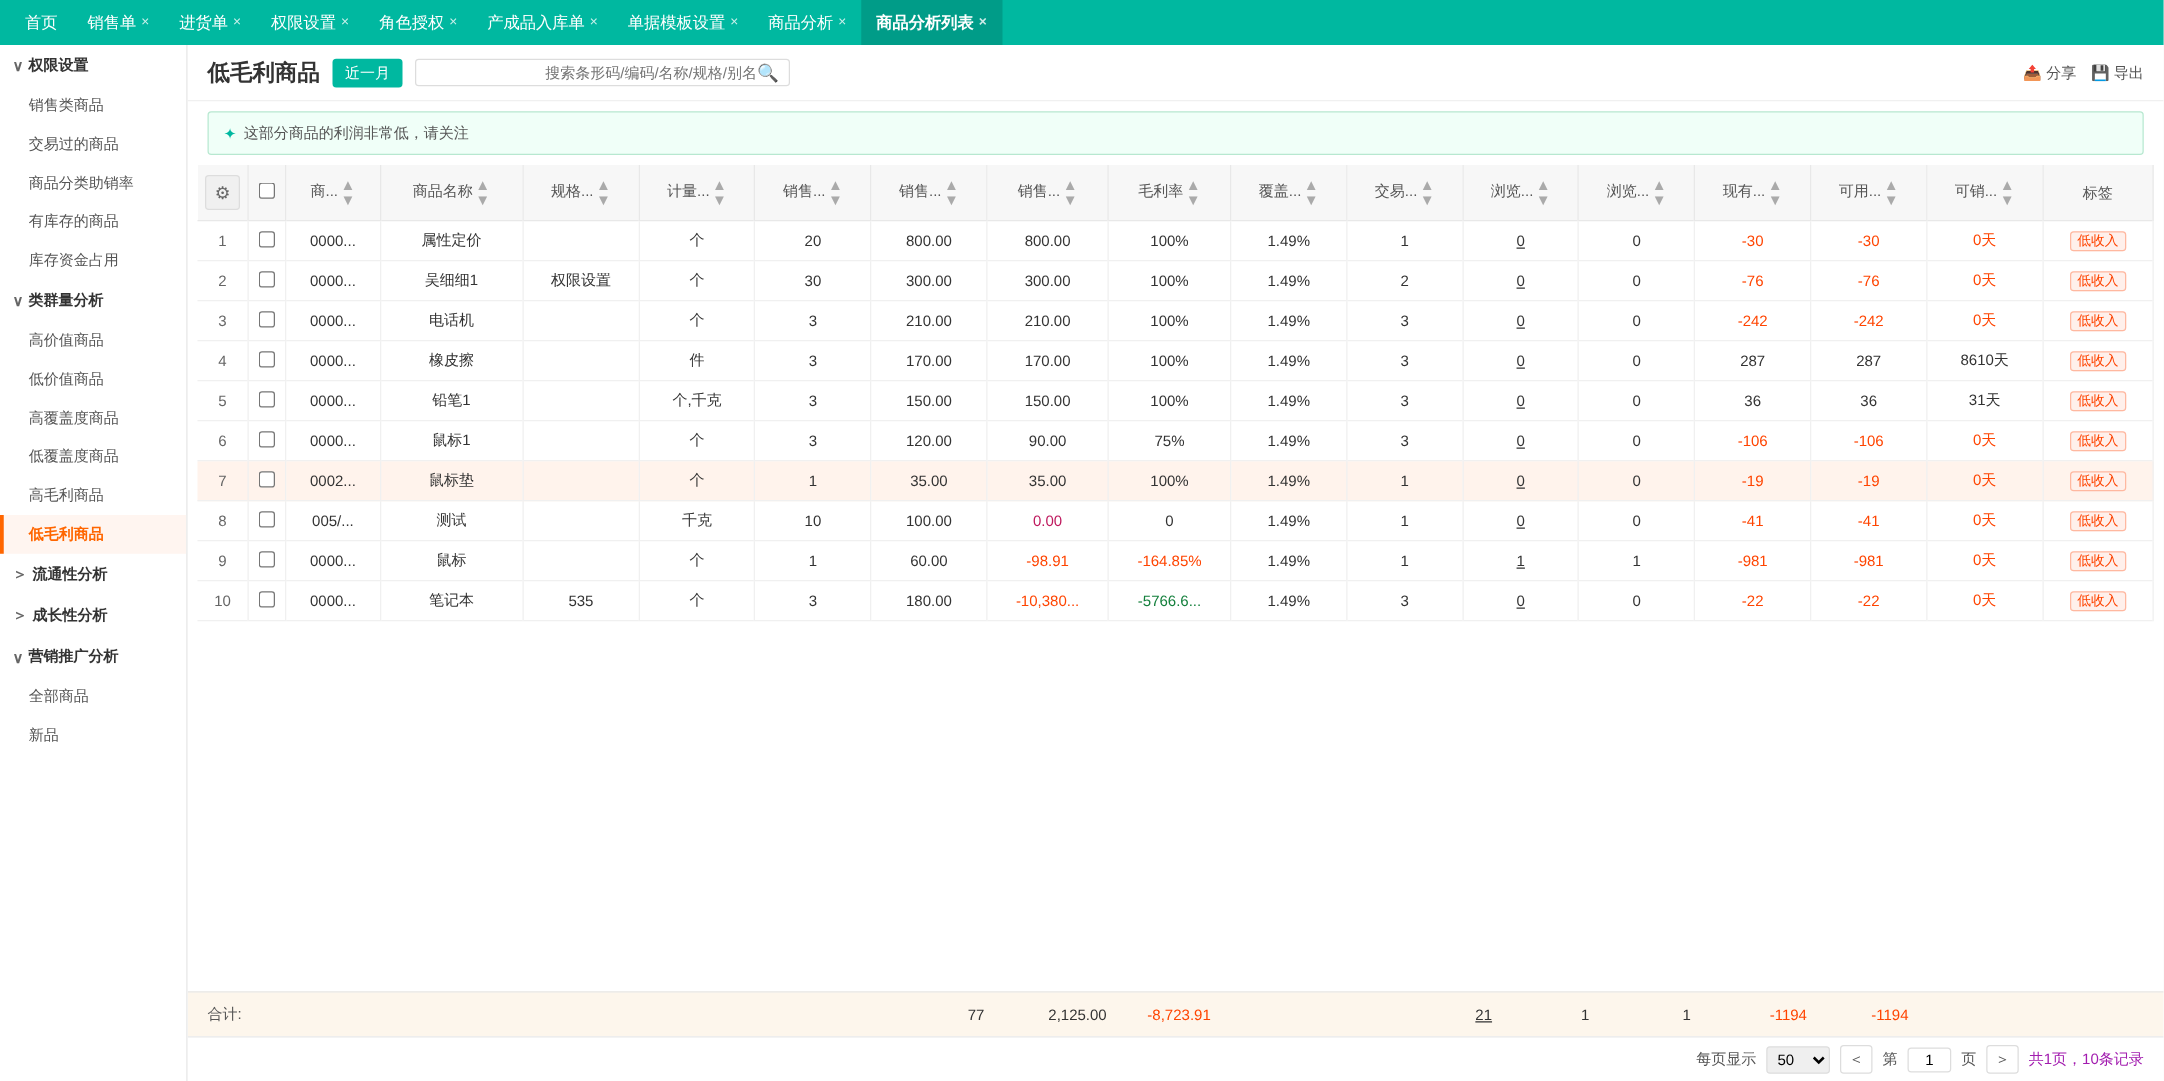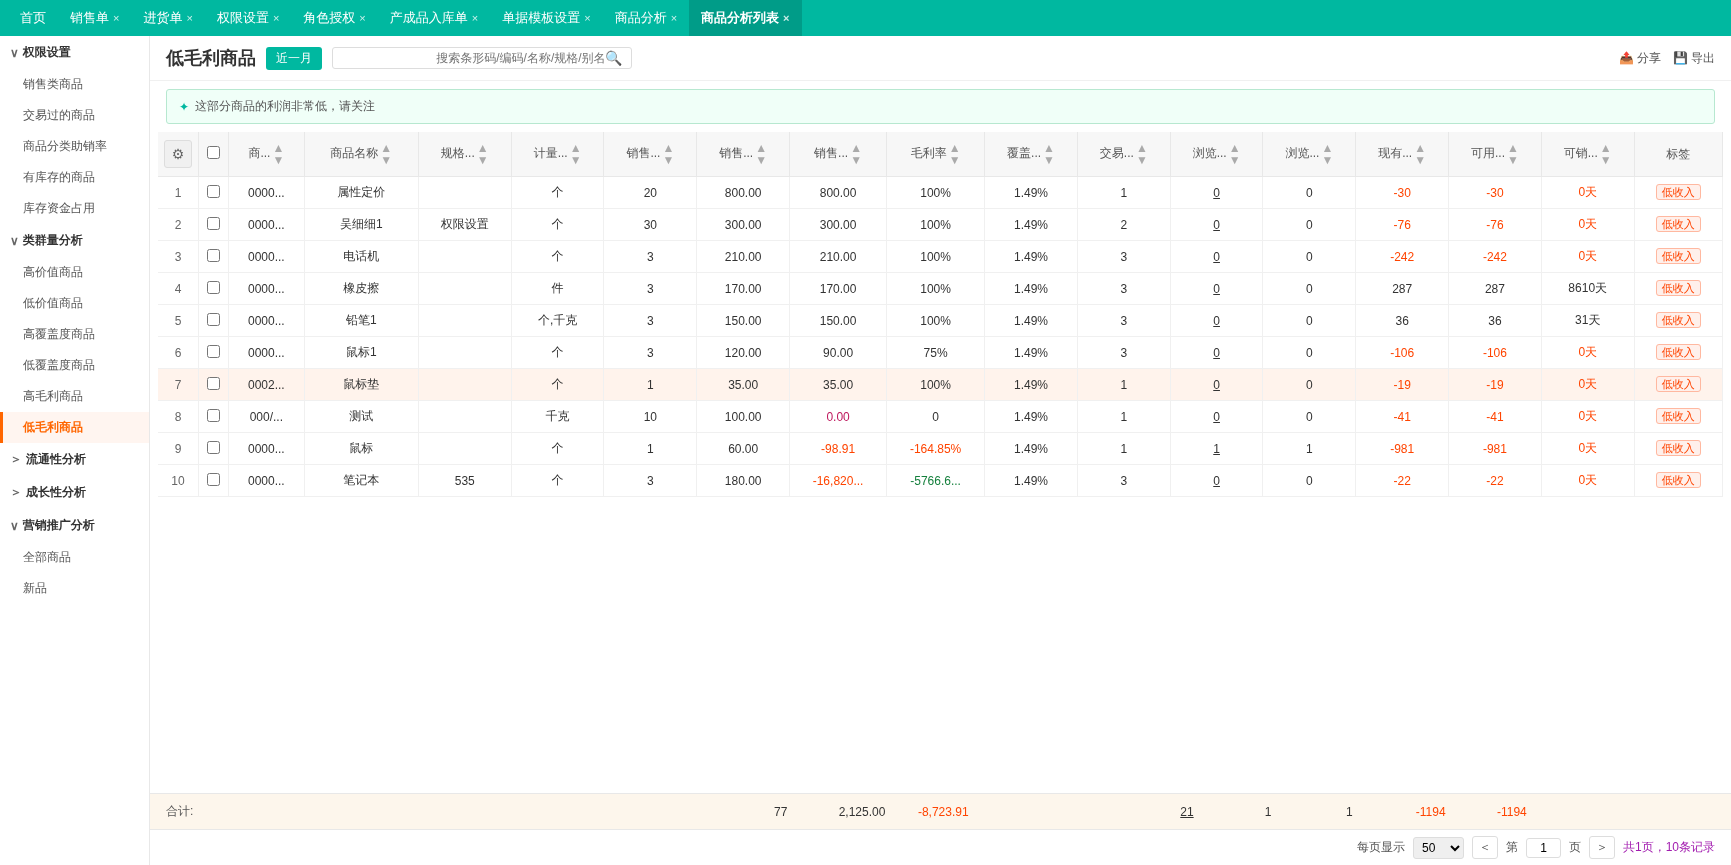--- a/index.html
+++ b/index.html
@@ -558,21 +558,21 @@
     <td><span class="link-underline">0</span></td>
     <td>0</td>
     <td style="color:#ff4400">-19</td>
     <td style="color:#ff4400">-19</td>
     <td style="color:#ff4400">0天</td>
     <td><span class="tag-badge">低收入</span></td>
   </tr>
             <tr>
     <td class="num-col">8</td>
     <td class="checkbox-col"><input type="checkbox" style=""></td>
-    <td>000/...</td>
+    <td>005/...</td>
     <td>测试</td>
     <td></td>
     <td>千克</td>
     <td>10</td>
     <td>100.00</td>
     <td style="color:#be185d">0.00</td>
     <td style="color:#333">0</td>
     <td>1.49%</td>
     <td>1</td>
     <td><span class="link-underline">0</span></td>
@@ -604,21 +604,21 @@
   </tr>
             <tr>
     <td class="num-col">10</td>
     <td class="checkbox-col"><input type="checkbox" style=""></td>
     <td>0000...</td>
     <td>笔记本</td>
     <td>535</td>
     <td>个</td>
     <td>3</td>
     <td>180.00</td>
-    <td style="color:#ff4400">-16,820...</td>
+    <td style="color:#ff4400">-10,380...</td>
     <td style="color:#15803d">-5766.6...</td>
     <td>1.49%</td>
     <td>3</td>
     <td><span class="link-underline">0</span></td>
     <td>0</td>
     <td style="color:#ff4400">-22</td>
     <td style="color:#ff4400">-22</td>
     <td style="color:#ff4400">0天</td>
     <td><span class="tag-badge">低收入</span></td>
   </tr>

